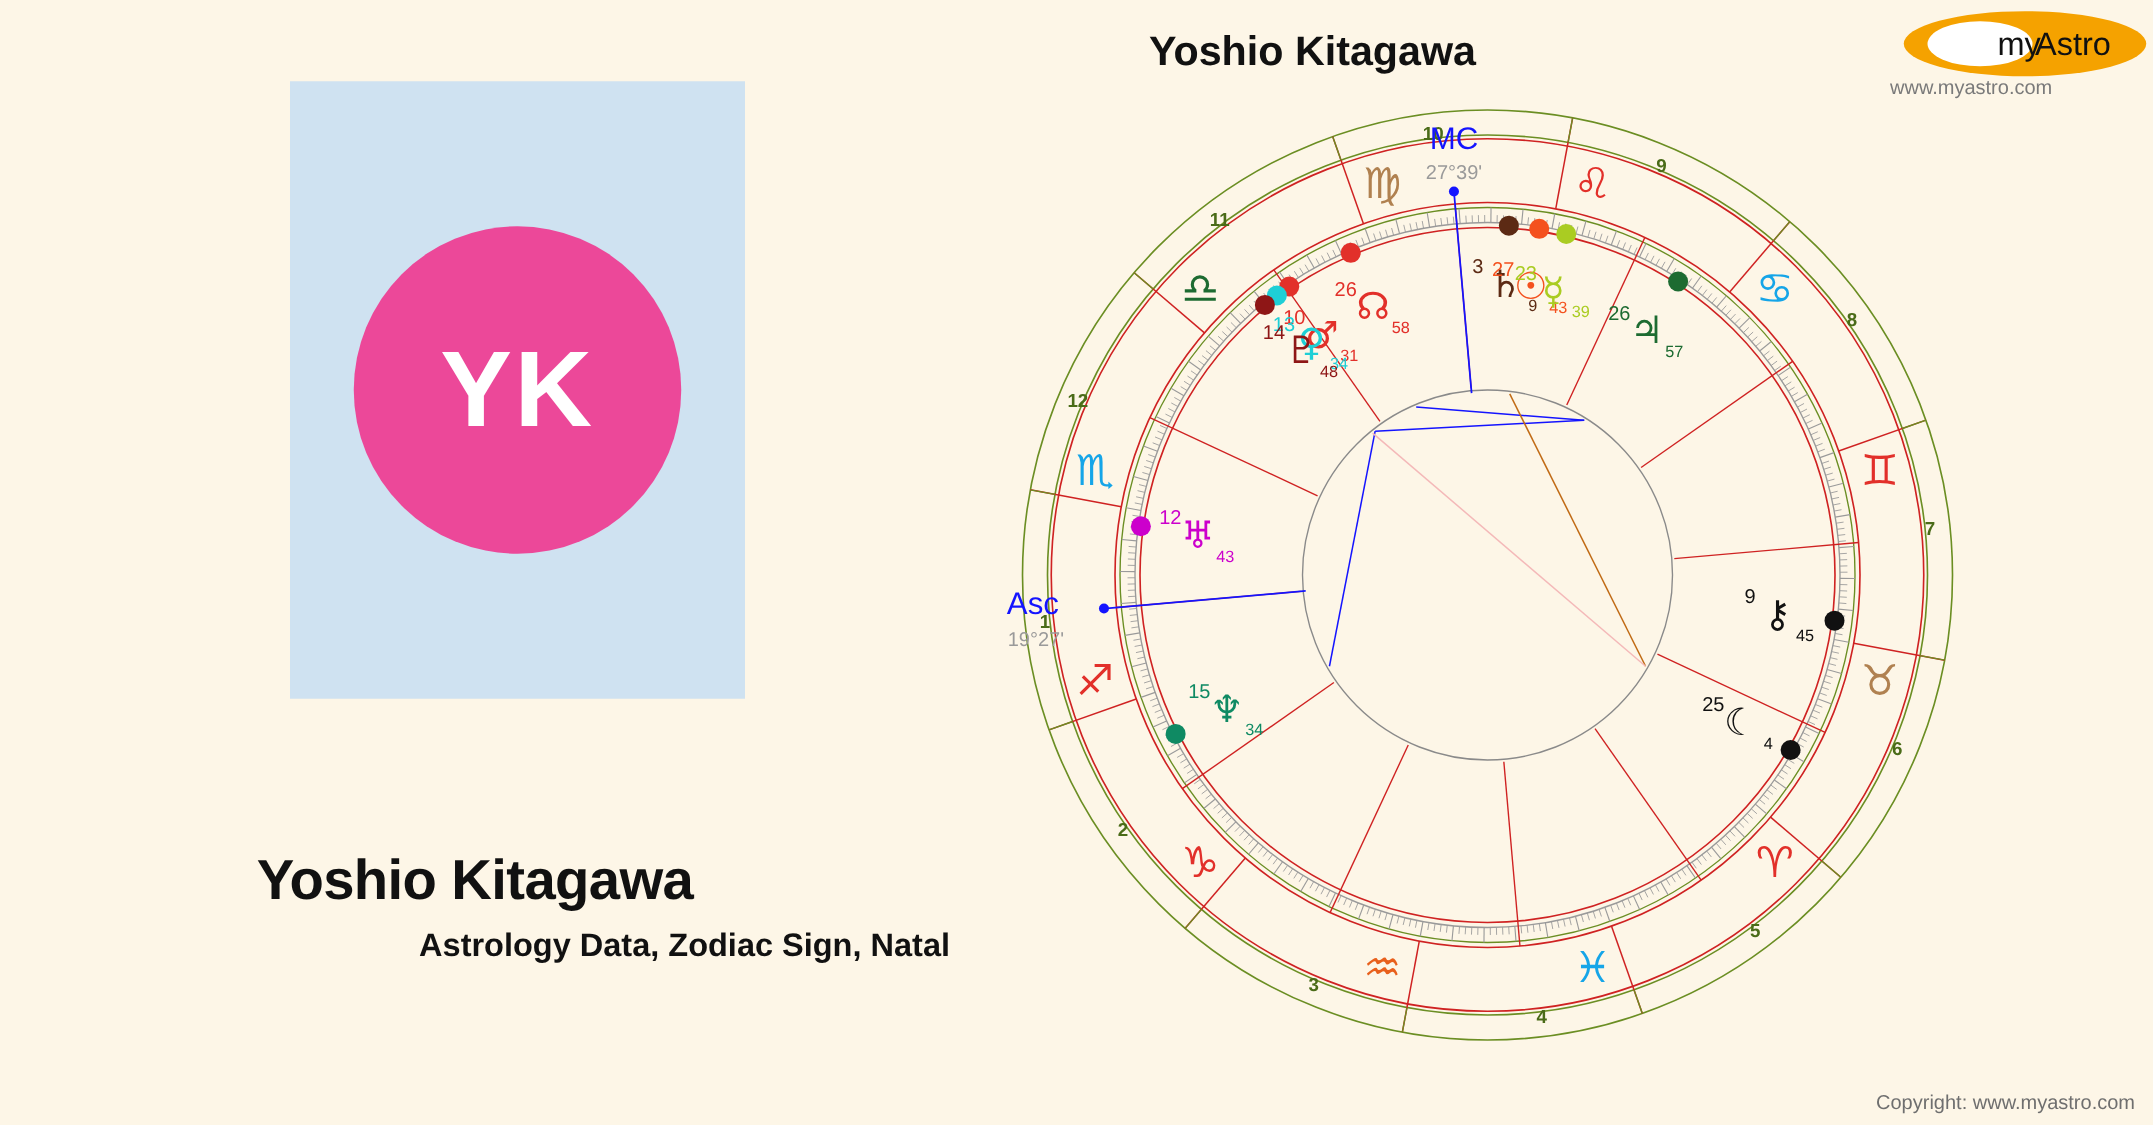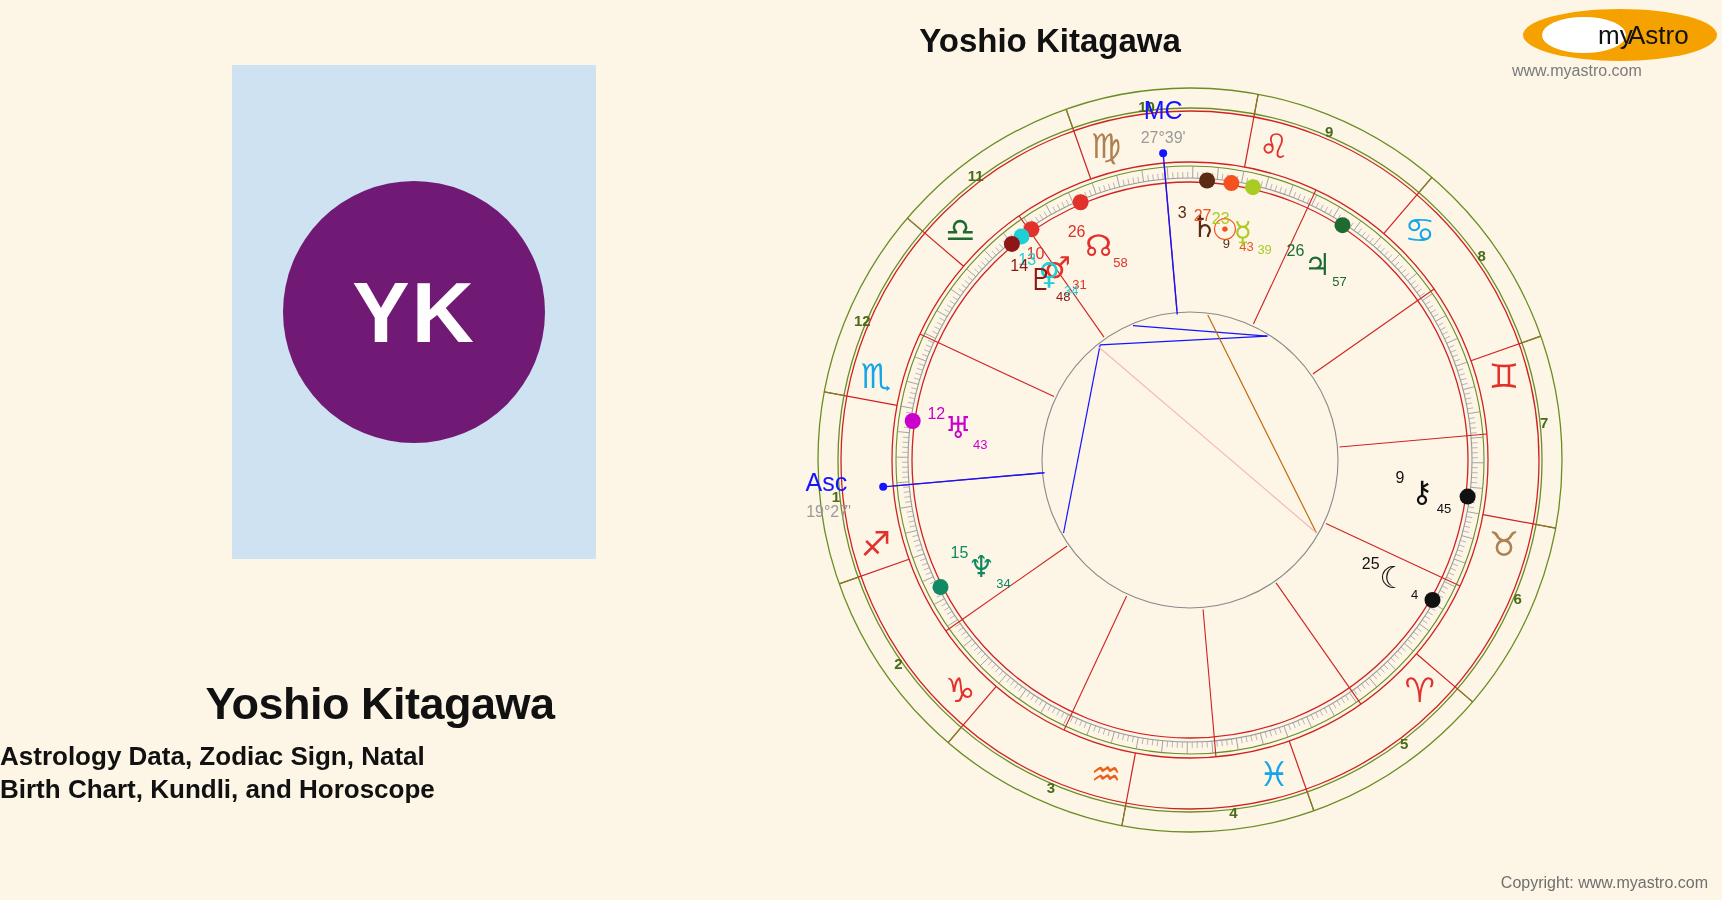--- a/index.html
+++ b/index.html
@@ -15,34 +15,34 @@
     position:absolute;left:0;top:0;width:760px;height:900px;
   }
   #avatar-card{
     position:absolute;left:232px;top:65px;width:364px;height:494px;
     background:#cfe2f1;
   }
   #avatar-circle{
     position:absolute;left:50%;top:50%;
     transform:translate(-50%,-50%);
     width:262px;height:262px;border-radius:50%;
-    background:#701a75;
+    background:#ec4899;
     display:flex;align-items:center;justify-content:center;
   }
   #avatar-initials{
     color:#ffffff;font-size:86px;font-weight:bold;
     letter-spacing:2px;font-family:"Liberation Sans", sans-serif;
   }
   #person-name{
     position:absolute;left:0;top:678px;width:760px;text-align:center;
     font-size:45px;font-weight:bold;color:#111111;
     letter-spacing:-.5px;
   }
   #person-subtitle{
-    position:absolute;left:0;top:740px;width:760px;text-align:left;
+    position:absolute;left:0;top:740px;width:760px;text-align:right;
     font-size:26px;font-weight:bold;color:#111111;line-height:1.28;
   }
   
   #chart-title{
     position:absolute;left:840px;top:22px;width:420px;
     text-align:center;
     font-size:33px;font-weight:bold;color:#111;
   }
   
   #logo-block{position:absolute;right:0;top:6px;width:210px;height:88px;}
@@ -67,21 +67,20 @@
   <div id="avatar-card">
     <div id="avatar-circle">
       <span id="avatar-initials">YK</span>
     </div>
   </div>
 
   <div id="person-name">Yoshio Kitagawa</div>
 
   <div id="person-subtitle">
     <div>Astrology Data, Zodiac Sign, Natal</div>
-    <div>Birth Chart, Kundli, and Horoscope</div>
   </div>
 
 </div>
 
 <div id="chart-title">Yoshio Kitagawa</div>
 
 <div id="logo-block">
   <svg id="logo-ellipse" viewBox="0 0 196 54">
     <ellipse cx="98" cy="27" rx="97" ry="26" fill="#f5a200"></ellipse>
     <ellipse cx="62" cy="27" rx="42" ry="18" fill="#ffffff"></ellipse>

